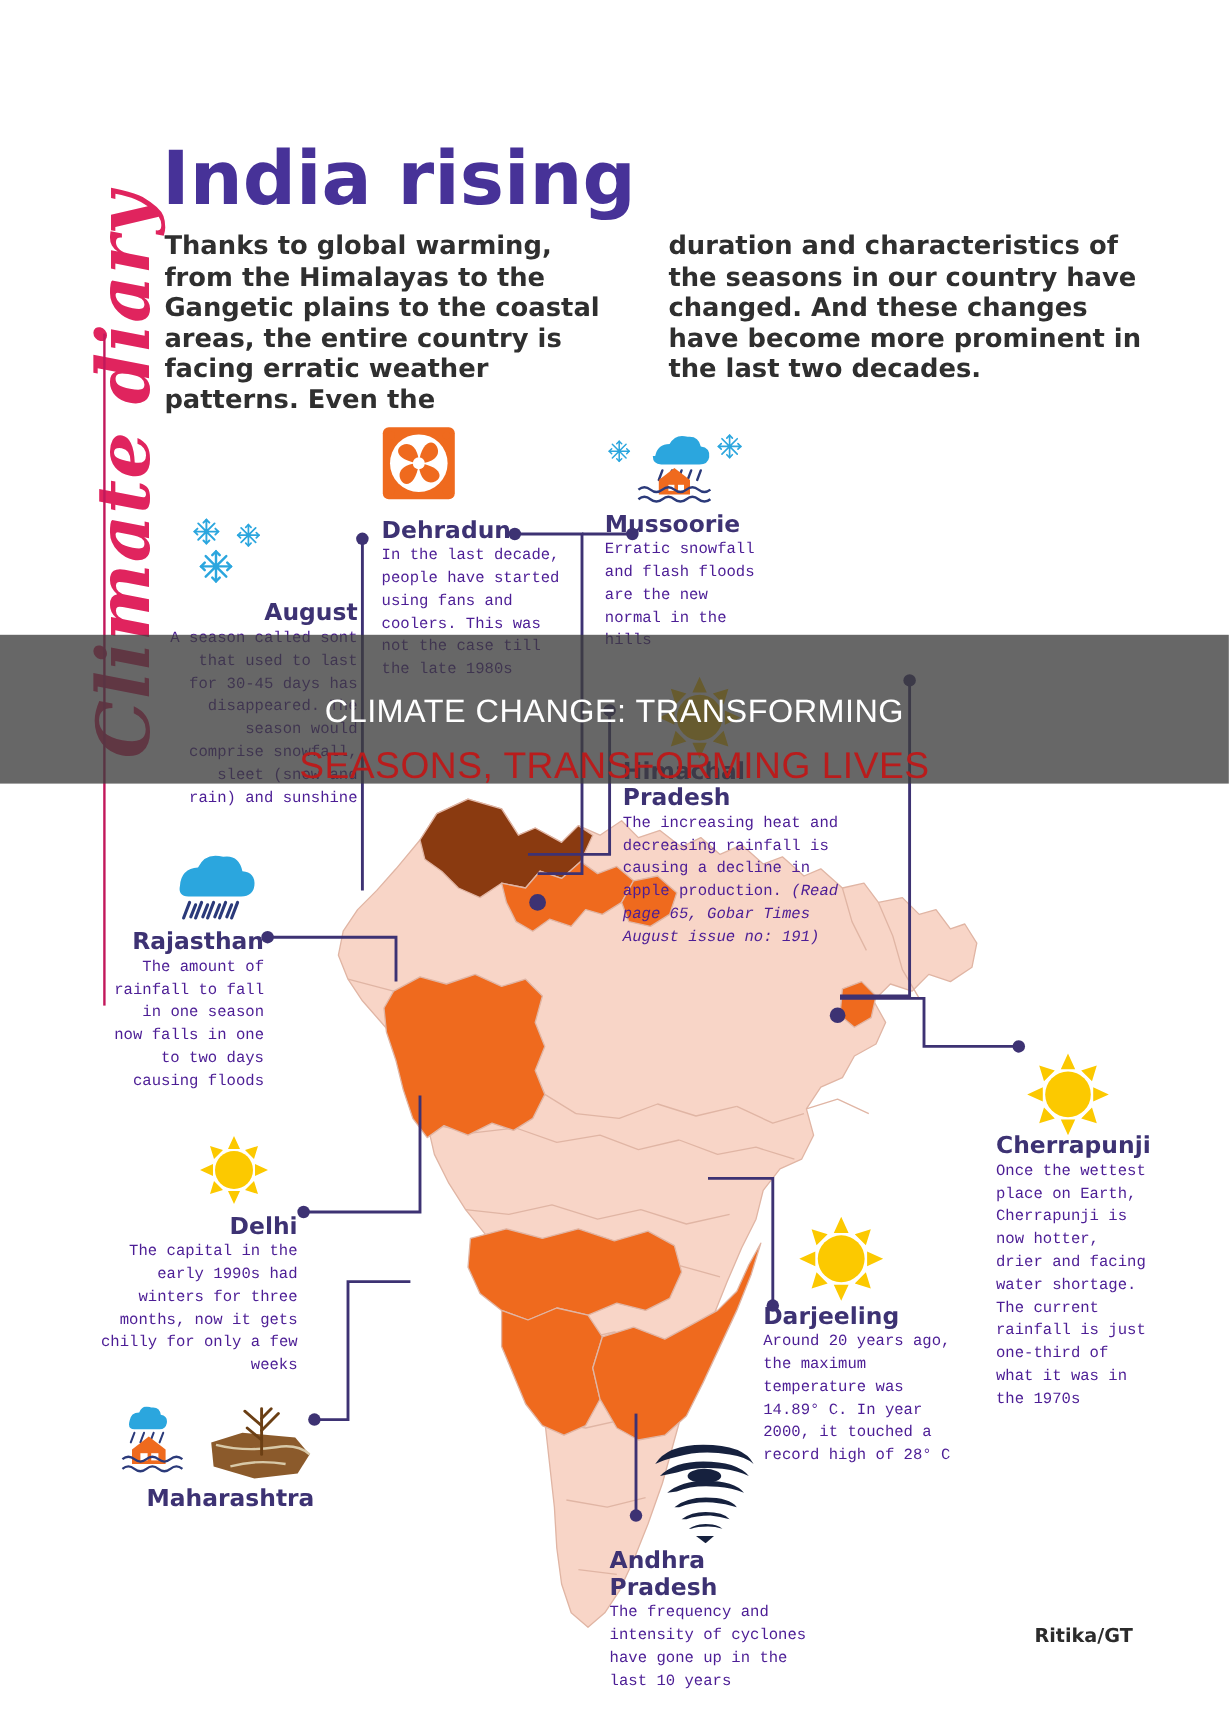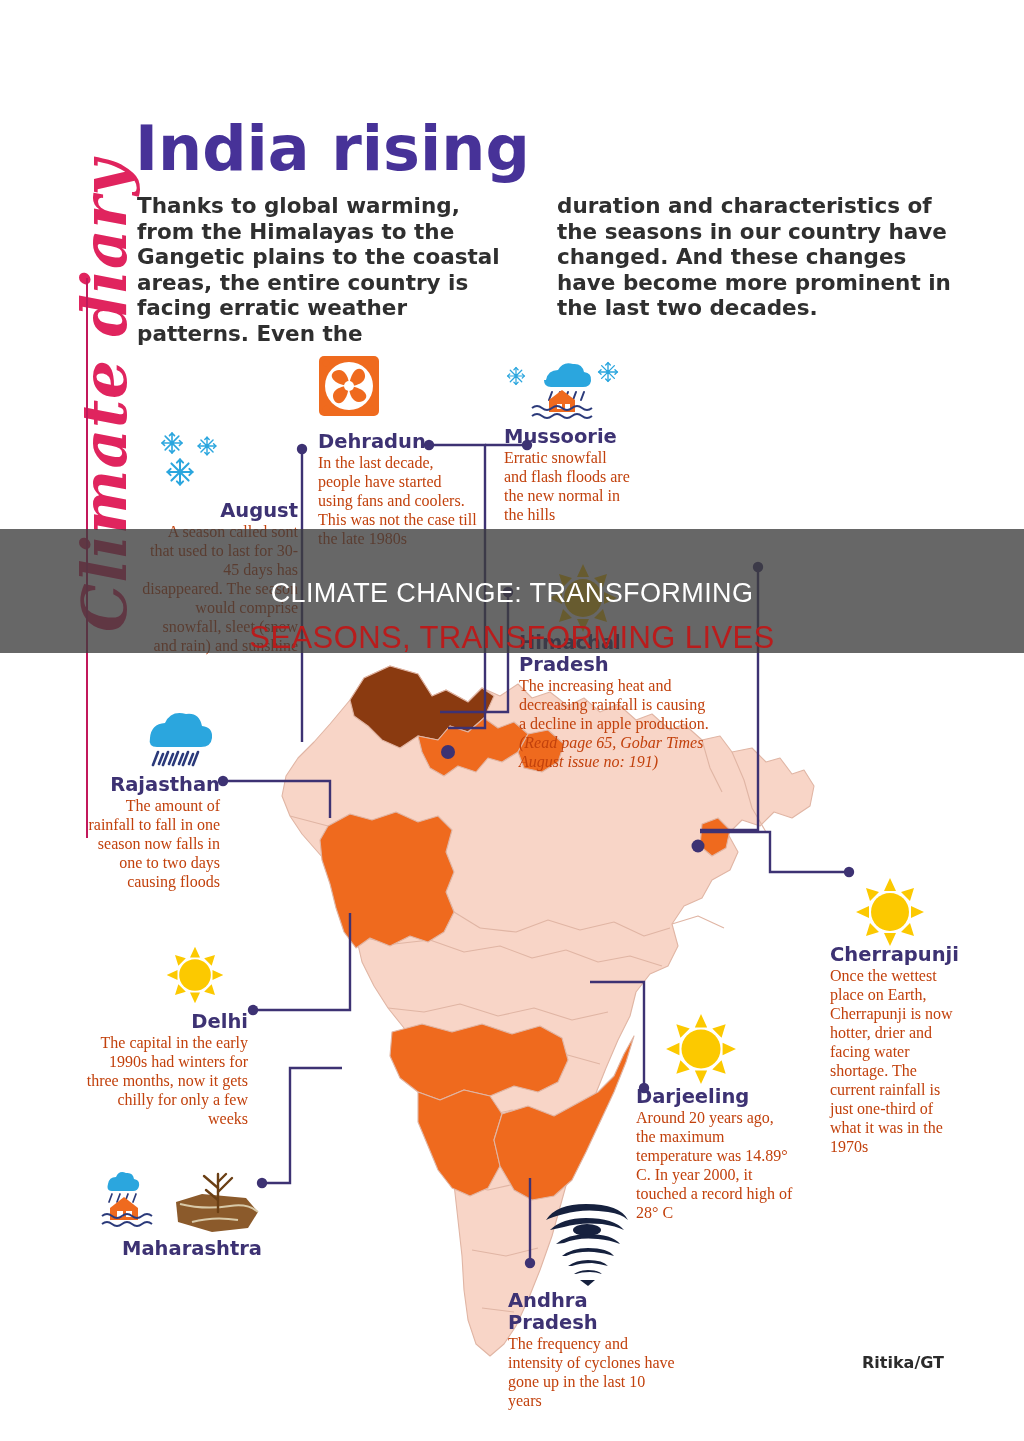--- a/index.html
+++ b/index.html
@@ -66,22 +66,22 @@
   .connectors svg { width: 100%; height: 100%; display:block; }
 
   
   .callout { position: absolute; }
   .c-title {
     font-size: 19.5px; font-weight: 800; color: #3d3273;
     font-family: "DejaVu Sans", sans-serif;
     line-height: 22px;
   }
   .c-body {
-    font-size: 16px; line-height: 19px; color: #c2410c;
-    font-family: Liberation Serif, serif;
+    font-size: 13px; line-height: 19px; color: #4c1d95;
+    font-family: Liberation Mono, monospace;
   }
   .c-body .ital { font-style: italic; margin-top: 36px; }
   .align-r { text-align: right; }
 
   
   .icon { display: block; }
 
   
   .credit {
     position: absolute; left: 862px; top: 1353px;

